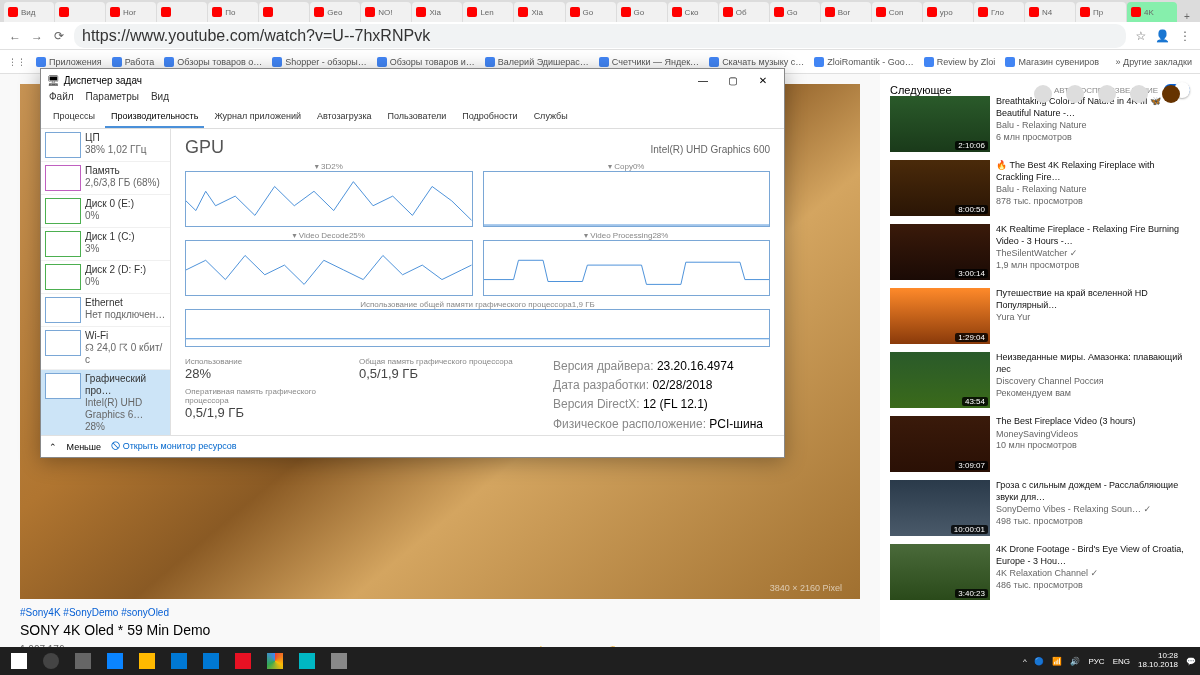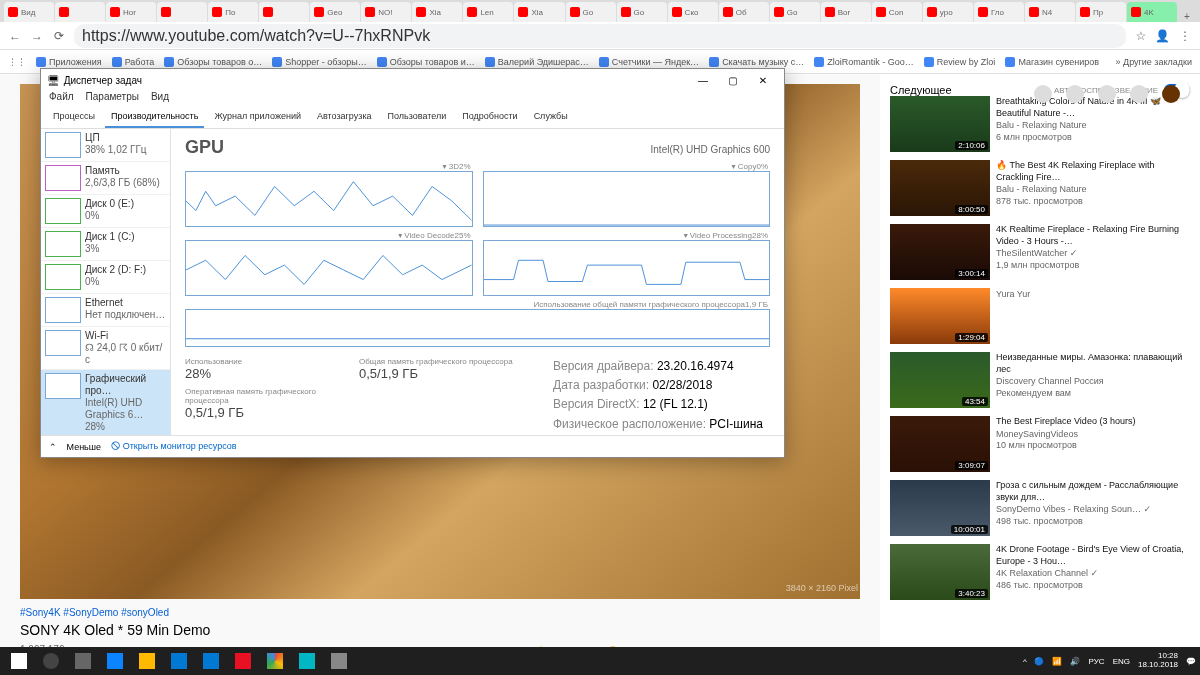--- a/index.html
+++ b/index.html
@@ -51,25 +51,25 @@
 .tm-item{display:flex;gap:4px;padding:3px 4px;border-bottom:1px solid #f0f0f0;font-size:10px}
 .tm-item.sel{background:#cce4f7}
 .tm-spark{width:36px;height:26px;border:1px solid #7aa7d6;background:#fff;flex-shrink:0}
 .tm-spark.mag{border-color:#c060c0}
 .tm-spark.grn{border-color:#4caf50}
 .tm-item-txt{flex:1;line-height:1.2}
 .tm-item-name{color:#333}
 .tm-item-val{color:#666}
 .tm-main{flex:1;padding:8px 14px;display:flex;flex-direction:column;gap:4px}
 .tm-hdr{display:flex;justify-content:space-between;align-items:baseline}
-.tm-hdr h2{font-size:18px;font-weight:700;color:#555}
+.tm-hdr h2{font-size:18px;font-weight:400;color:#555}
 .tm-sub{font-size:10px;color:#666}
 .chart-row{display:flex;gap:10px}
 .chart{flex:1}
-.chart-lbl{display:flex;justify-content:flex-end;font-size:8px;color:#888;padding:0 2px}
+.chart-lbl{display:flex;justify-content:center;font-size:8px;color:#888;padding:0 2px}
 .chart-box{height:56px;border:1px solid #7aa7d6;background:#fff;position:relative;overflow:hidden}
 .chart-box.tall{height:38px}
 .chart-box svg{width:100%;height:100%}
 .chart-box polyline{fill:none;stroke:#4a90d9;stroke-width:1}
 .tm-details{display:grid;grid-template-columns:170px 190px 1fr;gap:4px;font-size:8px;margin-top:6px}
 .tm-det-lbl{color:#888}
 .tm-det-val{font-size:13px;color:#444;font-weight:400}
 .tm-foot{height:22px;border-top:1px solid #e0e0e0;display:flex;align-items:center;gap:10px;padding:0 8px;font-size:9px}
 .tm-foot a{color:#0066cc;text-decoration:none}
 
@@ -207,21 +207,21 @@
       <span class="bmk"><span class="fav"></span>Скачать музыку с…</span>
       <span class="bmk"><span class="fav"></span>ZloiRomantik - Goo…</span>
       <span class="bmk"><span class="fav"></span>Review by Zloi</span>
       <span class="bmk"><span class="fav"></span>Магазин сувениров</span>
       <span class="bmk" style="margin-left: auto;">» Другие закладки</span>
     </div>
 
   <div class="content">
     <div class="yt-main">
       <div class="video-area">
-        <div style="position:absolute;bottom:6px;right:2px;color:rgba(255,255,255,.6);font-size:9px">3840 × 2160 Pixel</div>
+        <div style="position:absolute;bottom:6px;right:18px;color:rgba(255,255,255,.6);font-size:9px">3840 × 2160 Pixel</div>
       </div>
       <div class="video-meta">
         <div class="hashtags">#Sony4K #SonyDemo #sonyOled</div>
         <div class="vtitle">SONY 4K Oled * 59 Min Demo</div>
         <div style="display:flex;justify-content:space-between;align-items:center">
           <div class="views">1 007 176 просмотров</div>
           <div class="vactions">
             <span class="vact">
                 <span>👍</span>
                 <span>1,7 тыс.</span>
@@ -280,20 +280,21 @@
               <div class="sug-title">4K Realtime Fireplace - Relaxing Fire Burning Video - 3 Hours -…</div>
               <div class="sug-ch">TheSilentWatcher ✓</div>
               <div class="sug-views">1,9 млн просмотров</div>
             </div>
           </div>
           <div class="sug">
             <div class="thumb t4">
               <span class="dur">1:29:04</span>
             </div>
             <div class="sug-info">
+              <div class="sug-title">Путешествие на край вселенной HD Популярный…</div>
               <div class="sug-ch">Yura Yur</div>
               <div class="sug-views"></div>
             </div>
           </div>
           <div class="sug">
             <div class="thumb t5">
               <span class="dur">43:54</span>
             </div>
             <div class="sug-info">
               <div class="sug-title">Неизведанные миры. Амазонка: плавающий лес</div>

